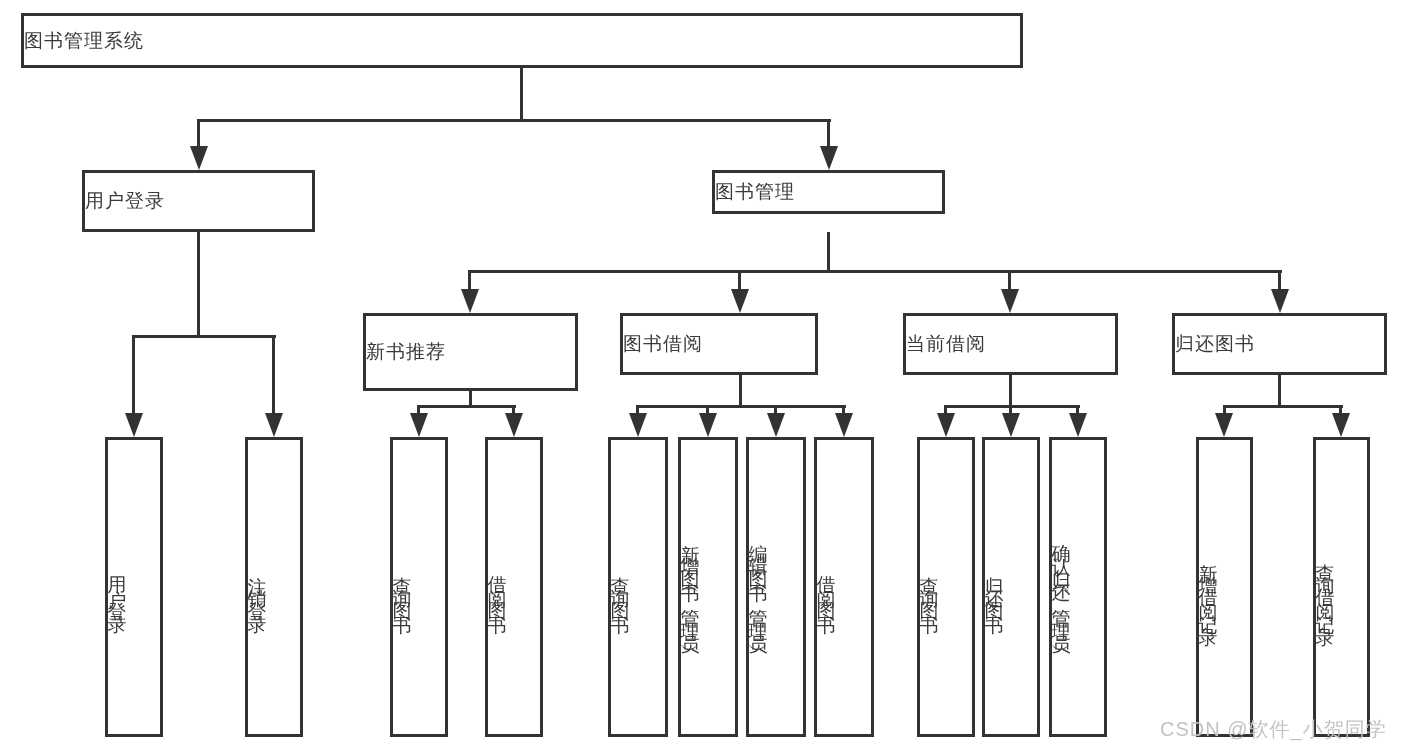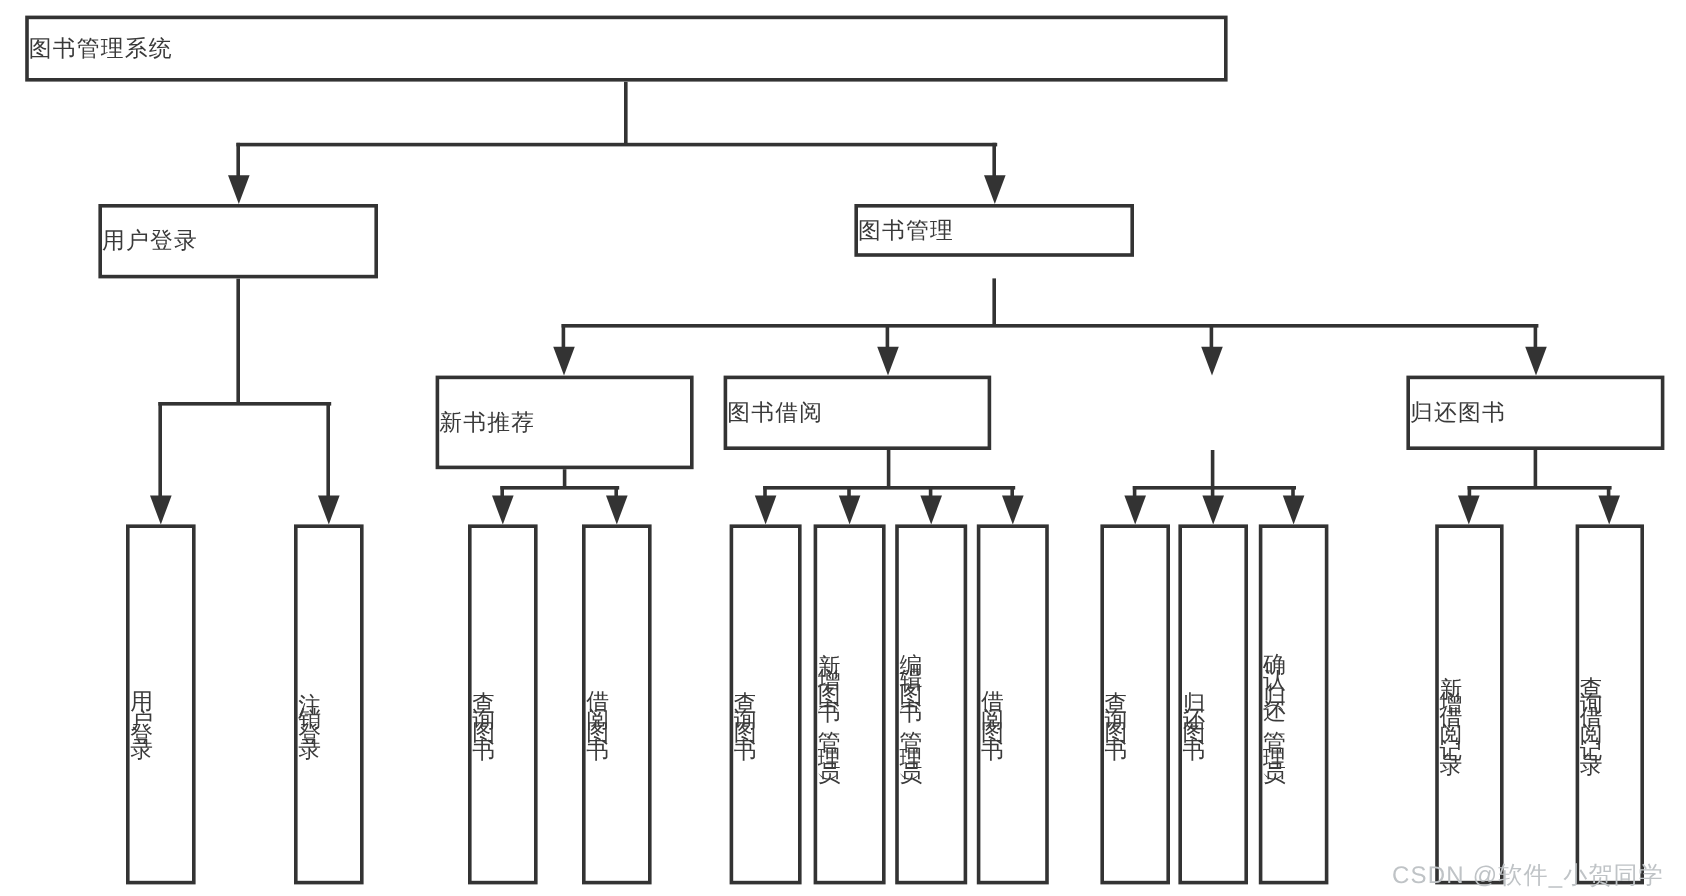--- a/index.html
+++ b/index.html
@@ -104,22 +104,25 @@
   <div class="box hbox" style="left:82px;top:170px;width:233px;height:62px">
     <span>用户登录</span>
   </div>
   <div class="box hbox" style="left:712px;top:170px;width:233px;height:44px">
     <span>图书管理</span>
   </div>
 
   <div class="box hbox" style="left:363px;top:313px;width:215px;height:78px">
     <span>新书推荐</span>
   </div>
-  <div class="box hbox" style="left:603px;top:313px;width:223px;height:62px">
+  <div class="box hbox" style="left:620px;top:313px;width:198px;height:62px">
     <span>图书借阅</span>
+  </div>
+  <div class="box hbox" style="left:903px;top:313px;width:215px;height:62px">
+    <span>当前借阅</span>
   </div>
   <div class="box hbox" style="left:1172px;top:313px;width:215px;height:62px">
     <span>归还图书</span>
   </div>
 
   <div class="box vbox" style="left:105px;top:437px;width:58px;height:300px">
     <span class="vtext">用户登录</span>
   </div>
   <div class="box vbox" style="left:245px;top:437px;width:58px;height:300px">
     <span class="vtext">注销登录</span>

